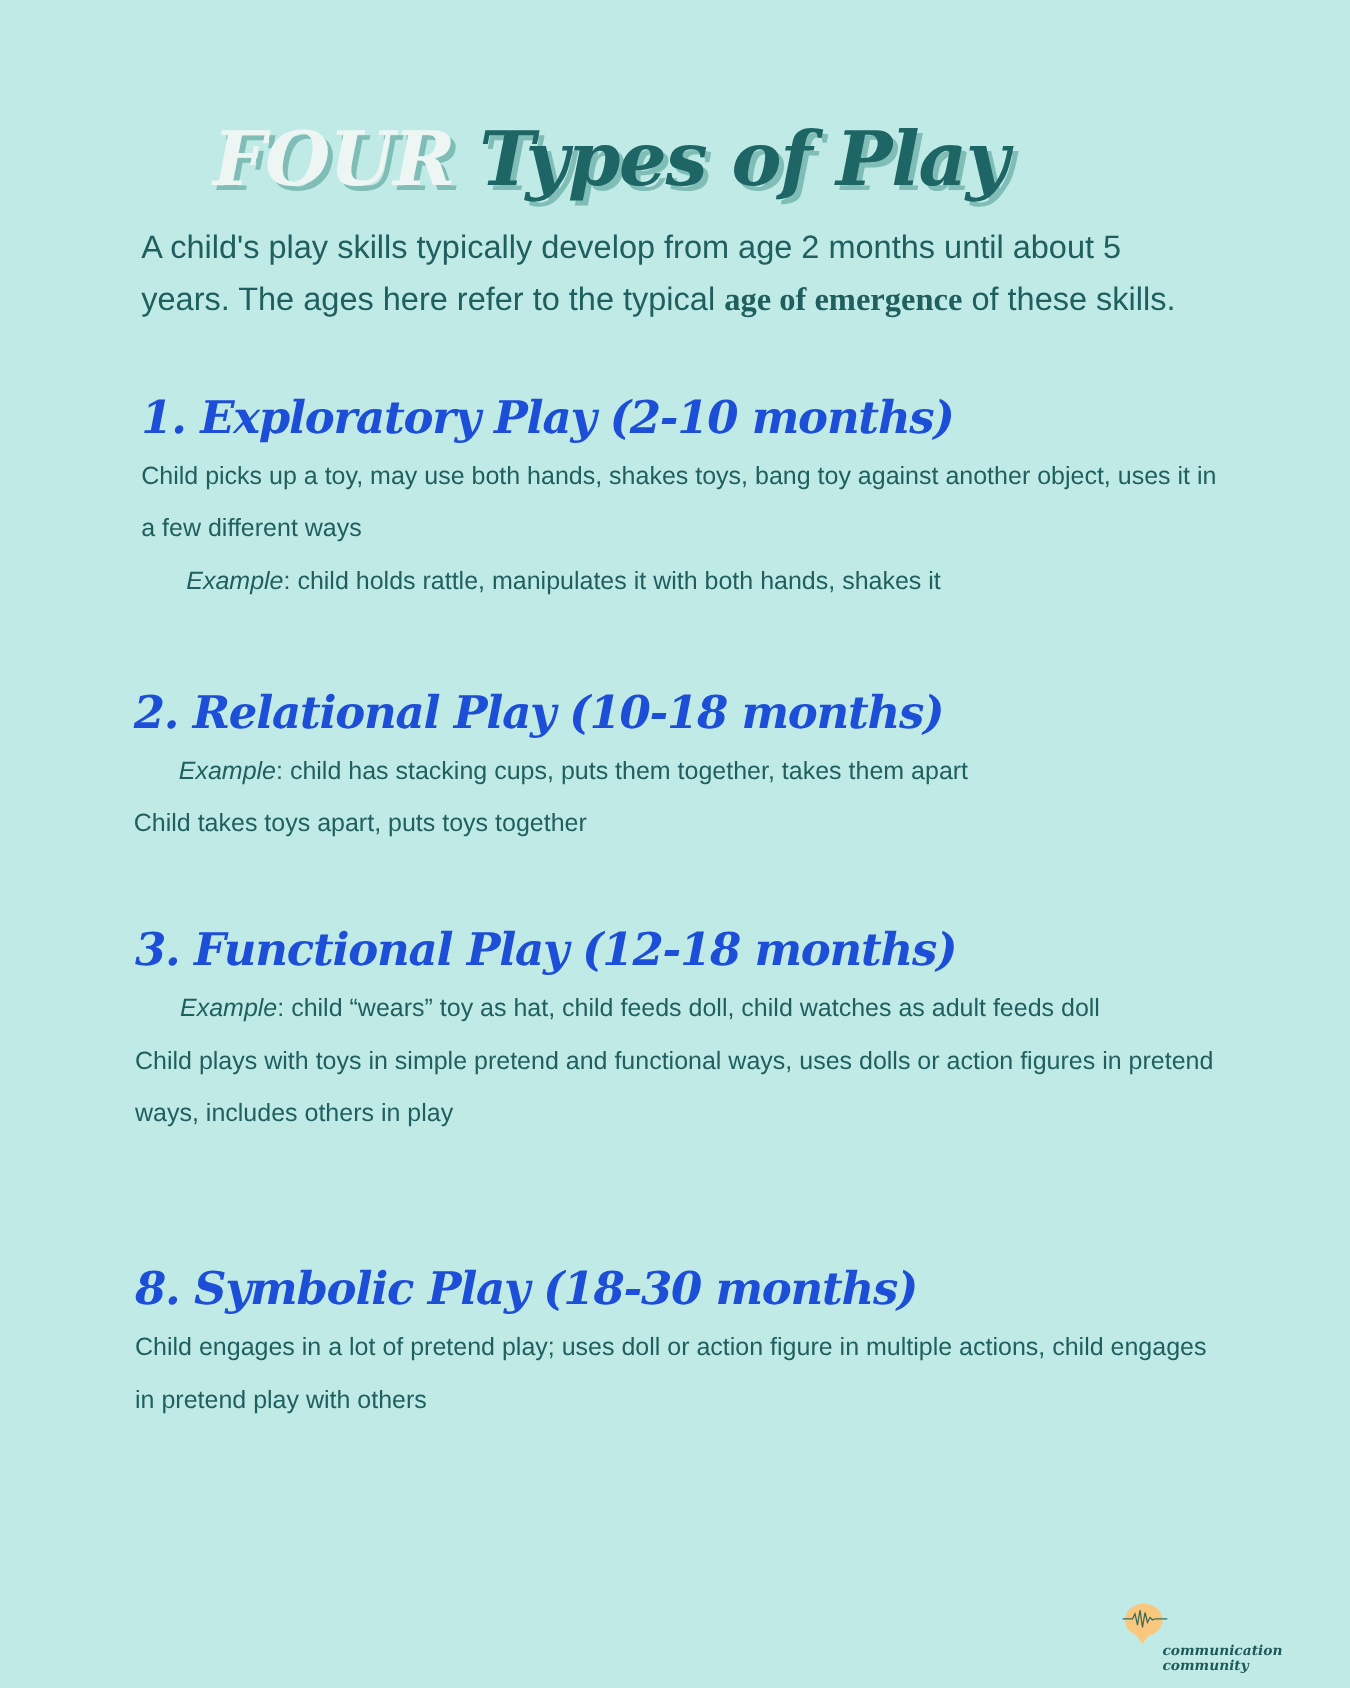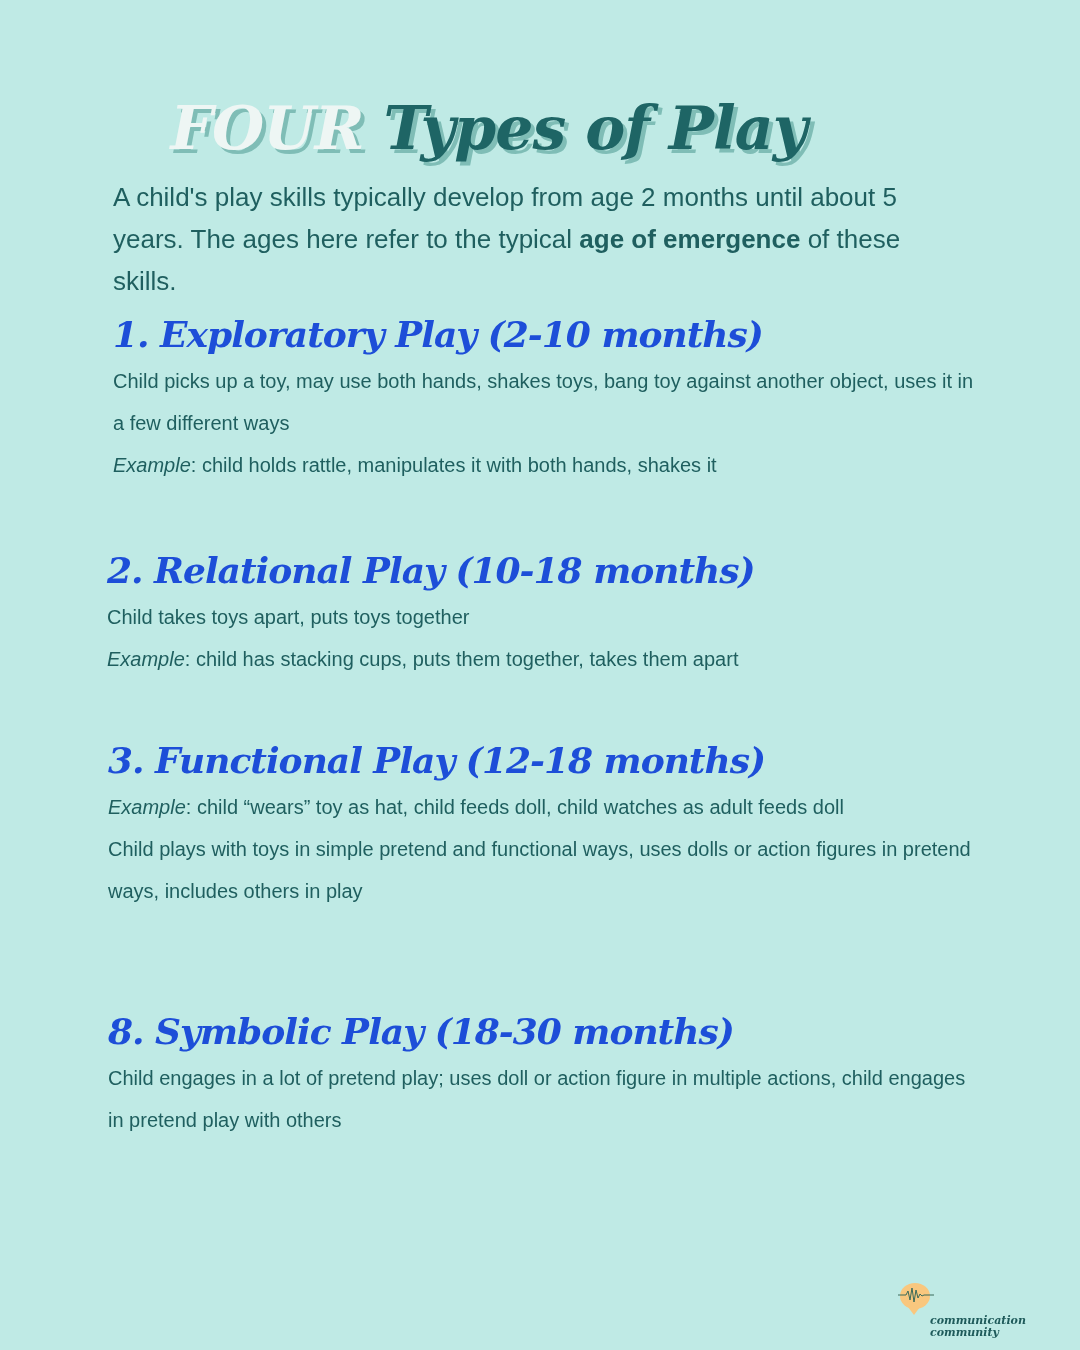--- a/index.html
+++ b/index.html
@@ -24,32 +24,32 @@
       text-shadow: 4px 4px 0 #7fbdb6;
     }
     .title .rest {
       color: #1e6565;
       text-shadow: 4px 4px 0 #7fbdb6;
     }
     .intro {
       position: absolute; left: 113px; top: 176px; width: 840px;
       font-size: 26px; line-height: 42px; color: #1f5f5f;
     }
-    .intro b { font-weight: bold; color: #1f5f5f; }
+    .intro b { font-weight: bold; color: #1f5f5f; font-family: Liberation Serif, serif; }
     .section { position: absolute; width: 870px; }
     .heading {
       font-family: "DejaVu Serif", "Liberation Serif", serif;
       font-weight: bold; font-style: italic;
       font-size: 36px; color: #1d4ed8;
       letter-spacing: -1px;
       line-height: 52px;
       white-space: nowrap;
     }
     .body-text { font-size: 20px; line-height: 42px; color: #1f5f5f; }
-    .ex-label { font-style: italic; }
+    .ex-label { font-style: italic; margin-left: 36px; }
     .logo {
       position: absolute; left: 898px; top: 1281px; width: 150px; height: 34px;
     }
     .logo-bubble {
       position: absolute; left: 2px; top: 2px; width: 30px; height: 26px;
       background: #f9c77e; border-radius: 50%;
     }
     .logo-bubble:after {
       content: ""; position: absolute; left: 8px; bottom: -6px;
       border-left: 6px solid transparent; border-right: 6px solid transparent;
@@ -75,22 +75,22 @@
 </div>
 
 <div class="section" style="left:113px; top:308px;">
   <div class="heading">1. Exploratory Play (2-10 months)</div>
   <div class="body-text">Child picks up a toy, may use both hands, shakes toys, bang toy against another object, uses it in a few different ways</div>
   <div class="body-text"><span class="ex-label">Example</span><span>: child holds rattle, manipulates it with both hands, shakes it</span></div>
 </div>
 
 <div class="section" style="left:107px; top:544px;">
   <div class="heading">2. Relational Play (10-18 months)</div>
+  <div class="body-text"><span class="ex-label">Example</span><span>: child has stacking cups, puts them together, takes them apart</span></div>
   <div class="body-text">Child takes toys apart, puts toys together</div>
-  <div class="body-text"><span class="ex-label">Example</span><span>: child has stacking cups, puts them together, takes them apart</span></div>
 </div>
 
 <div class="section" style="left:108px; top:734px;">
   <div class="heading">3. Functional Play (12-18 months)</div>
   <div class="body-text"><span class="ex-label">Example</span><span>:  child “wears” toy as hat, child feeds doll, child watches as adult feeds doll</span></div>
   <div class="body-text">Child plays with toys in simple pretend and functional ways, uses dolls or action figures in pretend ways, includes others in play</div>
 </div>
 
 <div class="section" style="left:108px; top:1005px;">
   <div class="heading">8. Symbolic Play (18-30 months)</div>

